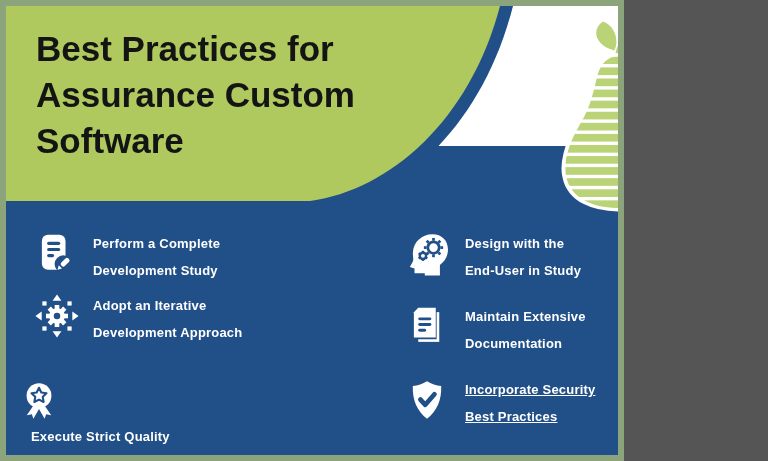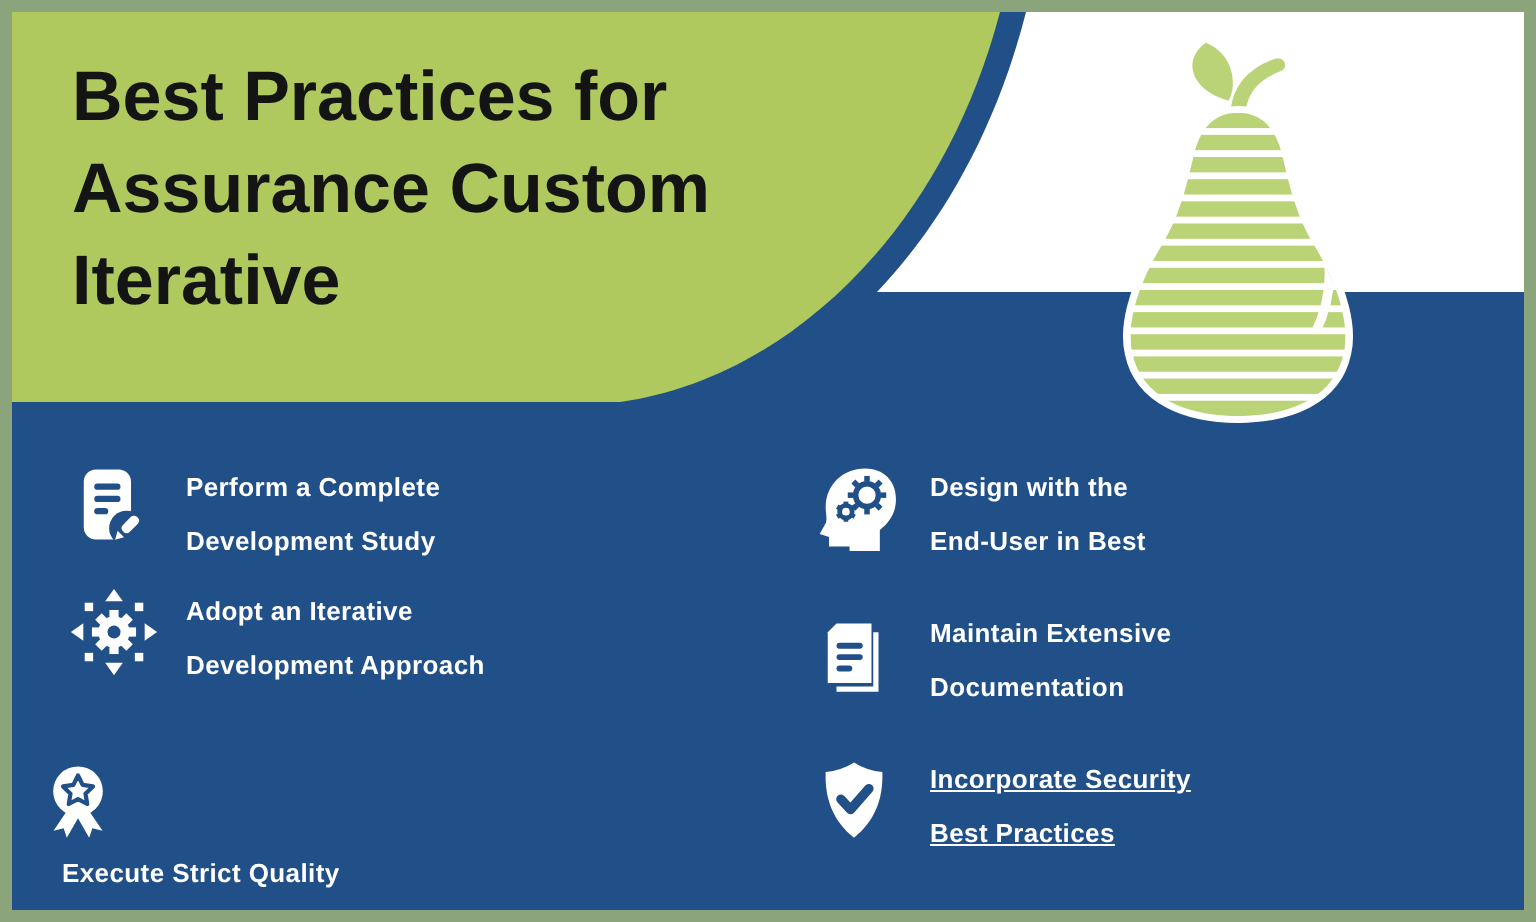--- a/index.html
+++ b/index.html
@@ -1,33 +1,33 @@
 <!DOCTYPE html>
 <html><head>
 <meta charset="utf-8">
 <style>
   html,body{margin:0;padding:0;background:#555;}
-  .page{position:relative;width:768px;height:461px;font-family:"Liberation Sans",sans-serif;
+  .page{position:relative;width:624px;height:461px;font-family:"Liberation Sans",sans-serif;
         box-sizing:border-box;border:6px solid #8CA47B;overflow:hidden;}
   .canvas{position:absolute;inset:0;background:#214F88;overflow:hidden;}
   .header-svg{position:absolute;left:0;top:0;display:block;}
   .pear{position:absolute;left:546px;top:12px;width:134px;height:196px;}
   .title{position:absolute;left:30px;top:20px;color:#141414;font-size:35px;line-height:46px;
          font-weight:700;letter-spacing:0px;}
   .title span{display:block;white-space:nowrap;}
   .item{position:absolute;display:flex;align-items:flex-start;color:#FFFFFF;}
   .item .ic{width:46px;flex:0 0 46px;margin-top:1px;}
   .item .ic svg{display:block;}
   .item .txt{margin-left:13px;font-size:13px;line-height:27px;font-weight:700;letter-spacing:0.2px;}
   .item .txt span{display:block;white-space:nowrap;}
   .pos-l1{left:28px;top:224px;}
   .pos-l2{left:28px;top:286px;}
   .pos-l3{left:12px;top:370px;flex-direction:column;}
   .pos-r1{left:400px;top:224px;justify-content:space-between;}
-  .pos-r2{left:400px;top:297px;align-items:center;}
+  .pos-r2{left:400px;top:297px;}
   .pos-r3{left:400px;top:370px;text-decoration:underline;}
 </style>
 </head>
 <body>
 
 <div class="page">
   <div class="canvas">
 
     <svg class="header-svg" width="756" height="220" viewBox="0 0 756 220">
       <rect x="390" y="0" width="366" height="140" fill="#FFFFFF"></rect>
@@ -68,21 +68,21 @@
         <rect x="0" y="211" width="150" height="9" fill="#B9D376"></rect>
         <rect x="0" y="224" width="150" height="9" fill="#B9D376"></rect>
 
         <path d="M 118 118 C 126 142 125 164 116 184" fill="none" stroke="#FFFFFF" stroke-width="5"></path>
       </g>
     </svg>
 
     <div class="title">
       <span>Best Practices for</span>
       <span>Assurance Custom</span>
-      <span>Iterative</span>
+      <span>Software</span>
     </div>
 
     <div class="item pos-l1">
       <div class="ic">
         <svg width="42" height="46" viewBox="0 0 48 48">
           <rect x="9" y="2" width="27" height="40" rx="7" fill="#fff"></rect>
           <rect x="15" y="10" width="15" height="3.6" rx="1.8" fill="#214F88"></rect>
           <rect x="15" y="17" width="15" height="3.6" rx="1.8" fill="#214F88"></rect>
           <rect x="15" y="24" width="8" height="3.6" rx="1.8" fill="#214F88"></rect>
           <circle cx="33.5" cy="35.5" r="10" fill="#214F88"></circle>
@@ -225,21 +225,21 @@
                 </g>
               <g transform="rotate(300 18.5 26)">
                   <line x1="18.5" y1="20.5" x2="18.5" y2="22.4"></line>
                 </g>
             </g>
           </g>
         </svg>
       </div>
       <div class="txt">
         <span>Design with the</span>
-        <span>End-User in Best</span>
+        <span>End-User in Study</span>
       </div>
     </div>
 
     <div class="item pos-r2">
       <div class="ic">
         <svg width="42" height="46" viewBox="0 0 48 48">
           <rect x="14" y="7" width="24" height="34" fill="#fff"></rect>
           <rect x="11" y="4" width="24" height="34" fill="#214F88"></rect>
           <path d="M 14 2 L 34 2 L 34 36 L 9 36 L 9 7 Z" fill="#fff"></path>
           <rect x="14" y="13" width="15" height="3.4" rx="1.7" fill="#214F88"></rect>

